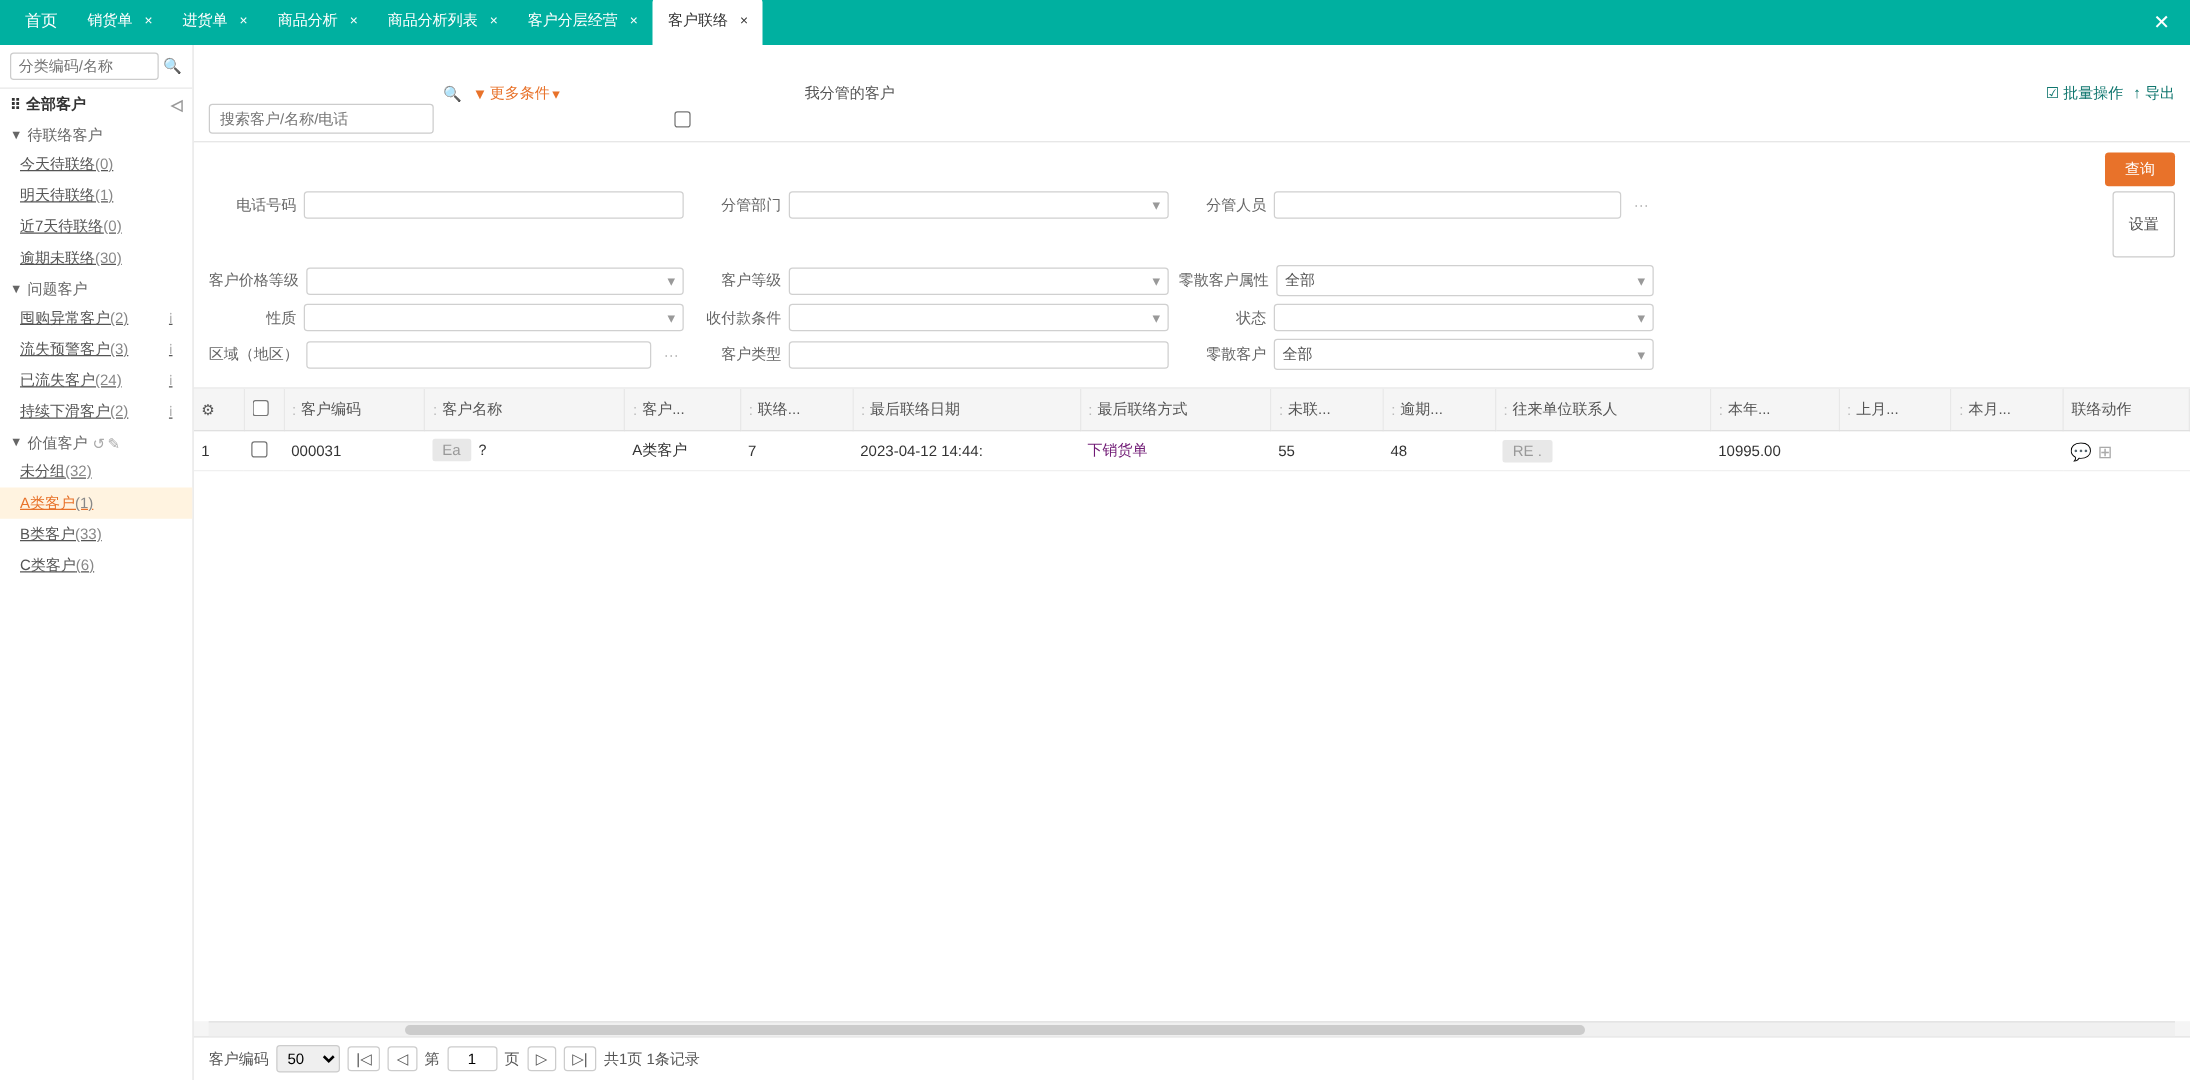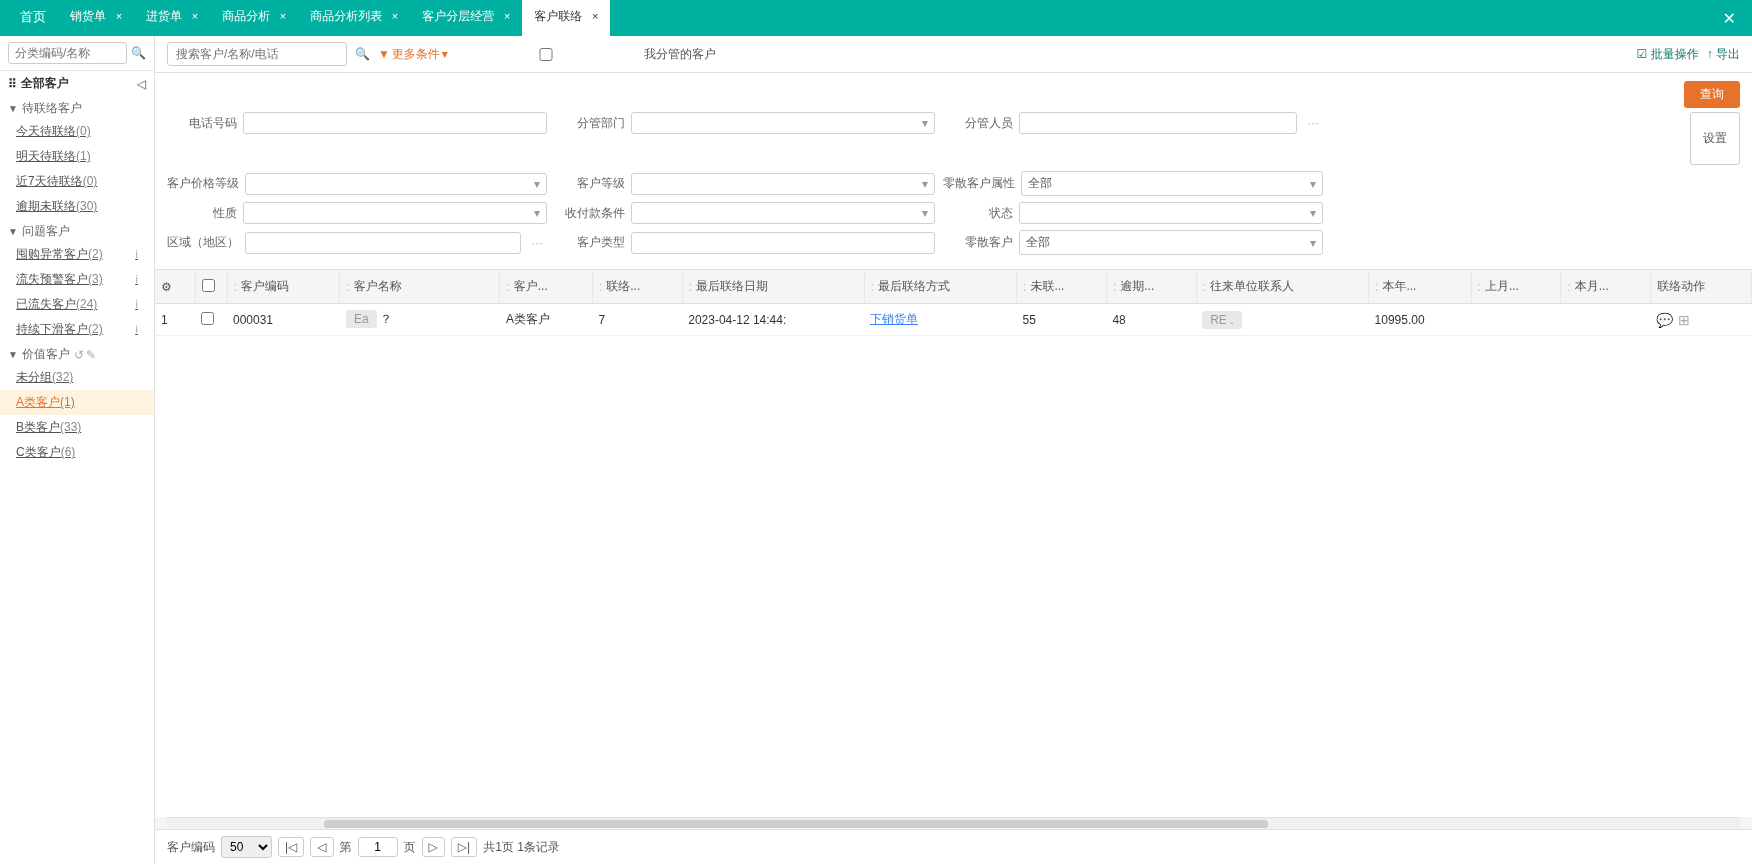--- a/index.html
+++ b/index.html
@@ -29,21 +29,21 @@
     .sidebar-item { padding: 4px 16px; color: #555; cursor: pointer; white-space: nowrap; display: flex; justify-content: space-between; text-decoration: underline; }
     .sidebar-item.active { background: #fff3e0; color: #e8722a; }
     .sidebar-item .item-badge { color: #888; }
     .sidebar-item .item-icon { color: #aaa; font-size: 11px; }
 
     
     .content-area { flex: 1; display: flex; flex-direction: column; background: #f5f5f5; overflow: hidden; }
 
     
     .filter-bar { background: #fff; padding: 6px 12px; border-bottom: 1px solid #e0e0e0; display: flex; align-items: center; gap: 8px; }
-    .filter-bar input { border: 1px solid #ccc; border-radius: 3px; padding: 4px 8px; width: 180px; outline: none; }
+    .filter-bar input { border: 1px solid #ccc; border-radius: 3px; padding: 4px 8px; width: 180px; outline: none; margin-top: 41px; }
     .filter-bar .search-btn { cursor: pointer; color: #666; }
     .filter-more { color: #e8722a; cursor: pointer; display: flex; align-items: center; gap: 2px; }
     .filter-checkbox { display: flex; align-items: center; gap: 8px; cursor: pointer; color: #555; }
     .filter-actions { margin-left: auto; display: flex; gap: 8px; align-items: center; color: #0f766e; cursor: pointer; }
     .filter-actions span { cursor: pointer; }
 
     
     .advanced-filters { background: #fff; padding: 8px 12px; border-bottom: 1px solid #e0e0e0; }
     .filter-row { display: flex; align-items: center; margin-bottom: 6px; gap: 8px; }
     .filter-cell { display: flex; align-items: center; gap: 6px; min-width: 380px; }
@@ -56,21 +56,21 @@
     .settings-btn { background: #fff; color: #555; border: 1px solid #ccc; border-radius: 3px; padding: 17px 12px; cursor: pointer; font-size: 12px; }
 
     
     .table-area { flex: 1; overflow: auto; background: #fff; margin: 0; }
     table { width: 100%; border-collapse: collapse; min-width: 1400px; }
     thead tr { background: #f5f5f5; }
     th { padding: 8px 6px; text-align: left; border-bottom: 1px solid #e0e0e0; border-right: 1px solid #e8e8e8; color: #555; font-weight: normal; white-space: nowrap; font-size: 12px; }
     th .col-header { display: flex; align-items: center; gap: 2px; }
     th .col-sep { color: #bbb; margin-right: 2px; }
     td { padding: 7px 6px; border-bottom: 1px solid #f0f0f0; color: #333; white-space: nowrap; }
-    .link-text { color: #3b82f6; cursor: pointer; text-decoration: underline; }
+    .link-text { color: #701a75; cursor: pointer; }
     .action-icons { display: flex; gap: 4px; }
     .action-icon { color: #aaa; cursor: pointer; font-size: 14px; }
     .cell-gray { background: #e8e8e8; color: #999; padding: 2px 8px; border-radius: 2px; }
 
     
     .bottom-bar { background: #fff; border-top: 1px solid #e0e0e0; padding: 6px 12px; display: flex; align-items: center; justify-content: space-between; }
     .pagination { display: flex; align-items: center; gap: 6px; color: #555; }
     .pagination select { border: 1px solid #ccc; border-radius: 3px; padding: 2px 4px; }
     .pagination input { border: 1px solid #ccc; border-radius: 3px; padding: 2px 6px; width: 40px; text-align: center; }
     .pagination button { border: 1px solid #ccc; background: #fff; border-radius: 3px; padding: 2px 6px; cursor: pointer; color: #555; }

